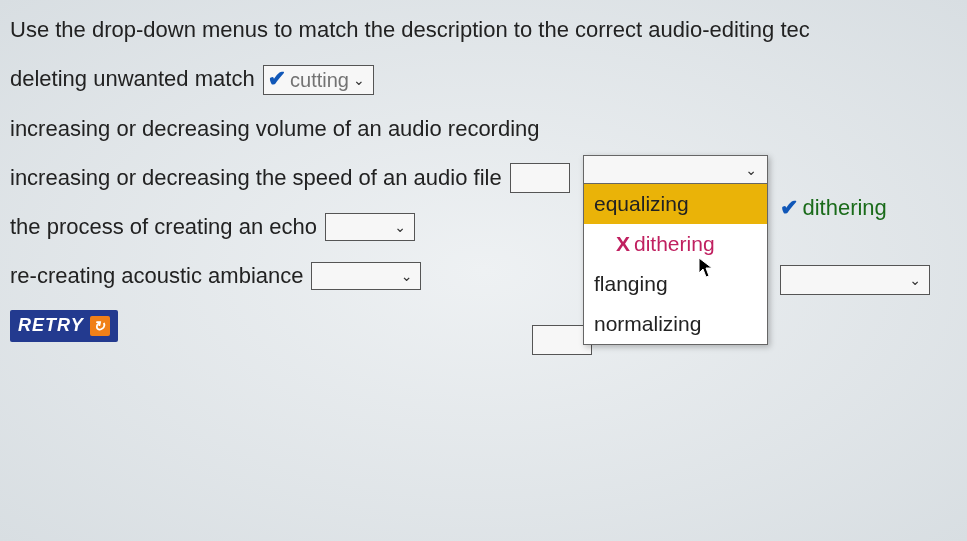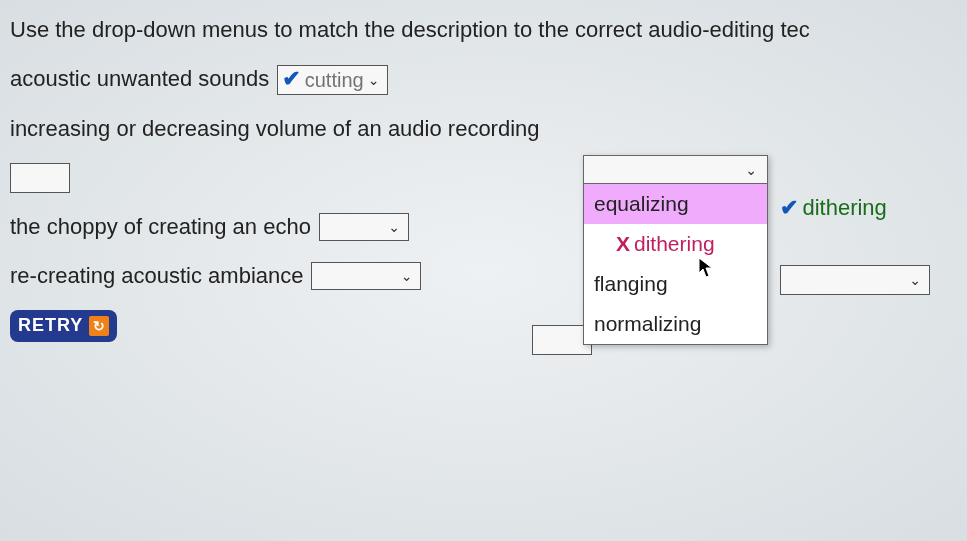--- a/index.html
+++ b/index.html
@@ -74,21 +74,21 @@
       padding: 0 6px;
       background: #f7f7f7;
     }
     .dropdown-popup .option {
       padding: 8px 10px;
       font-size: 21px;
       color: #222;
       cursor: pointer;
     }
     .dropdown-popup .option.highlight {
-      background: #f0abfc;
+      background: #eab308;
     }
     .dropdown-popup .option.wrong {
       color: #c02060;
       padding-left: 32px;
     }
     .cursor-arrow {
       position: absolute;
       left: 698px;
       top: 257px;
       font-size: 20px;
@@ -96,23 +96,24 @@
       z-index: 60;
       pointer-events: none;
     }
 
     .retry-btn {
       display: inline-flex;
       align-items: center;
       background: #233a8f;
       color: #fff;
       font-weight: bold;
+      font-style: italic;
       padding: 4px 8px;
       font-size: 18px;
-      border-radius: 8px;
+      border-radius: 2px;
       letter-spacing: 1px;
     }
     .retry-btn .refresh-icon {
       background: #f08018;
       color: #fff;
       margin-left: 6px;
       width: 20px;
       height: 20px;
       display: inline-flex;
       align-items: center;
@@ -143,46 +144,47 @@
   </style>
 </head>
 <body>
 
 <div class="content">
 
   <div class="instruction">Use the drop-down menus to match the description to the correct audio-editing tec</div>
 
   
   <div class="row">
-    <span class="row-label">acoustic unwanted sounds</span>
+    <span class="row-label">deleting unwanted match</span>
     <span class="select-box">
       <span class="check-icon-blue">✔</span>
       <span class="sel-value">cutting</span>
       <span class="chev">⌄</span>
     </span>
   </div>
 
   
   <div class="row">
     <span class="row-label">increasing or decreasing volume of an audio recording</span>
   </div>
 
   
 
   
   <div class="row">
+    <span class="row-label">increasing or decreasing the speed of an audio file</span>
     <span class="select-box" style="min-width:60px">
     </span>
   </div>
 
   
 
   
   <div class="row">
-    <span class="row-label">the choppy of creating an echo</span>
+    <span class="row-label">the process of creating an echo</span>
     <span class="select-box small">
       <span class="chev">⌄</span>
     </span>
   </div>
 
   
   <div class="row">
     <span class="row-label">re-creating acoustic ambiance</span>
     <span class="select-box small" style="min-width:110px">
       <span class="chev">⌄</span>

